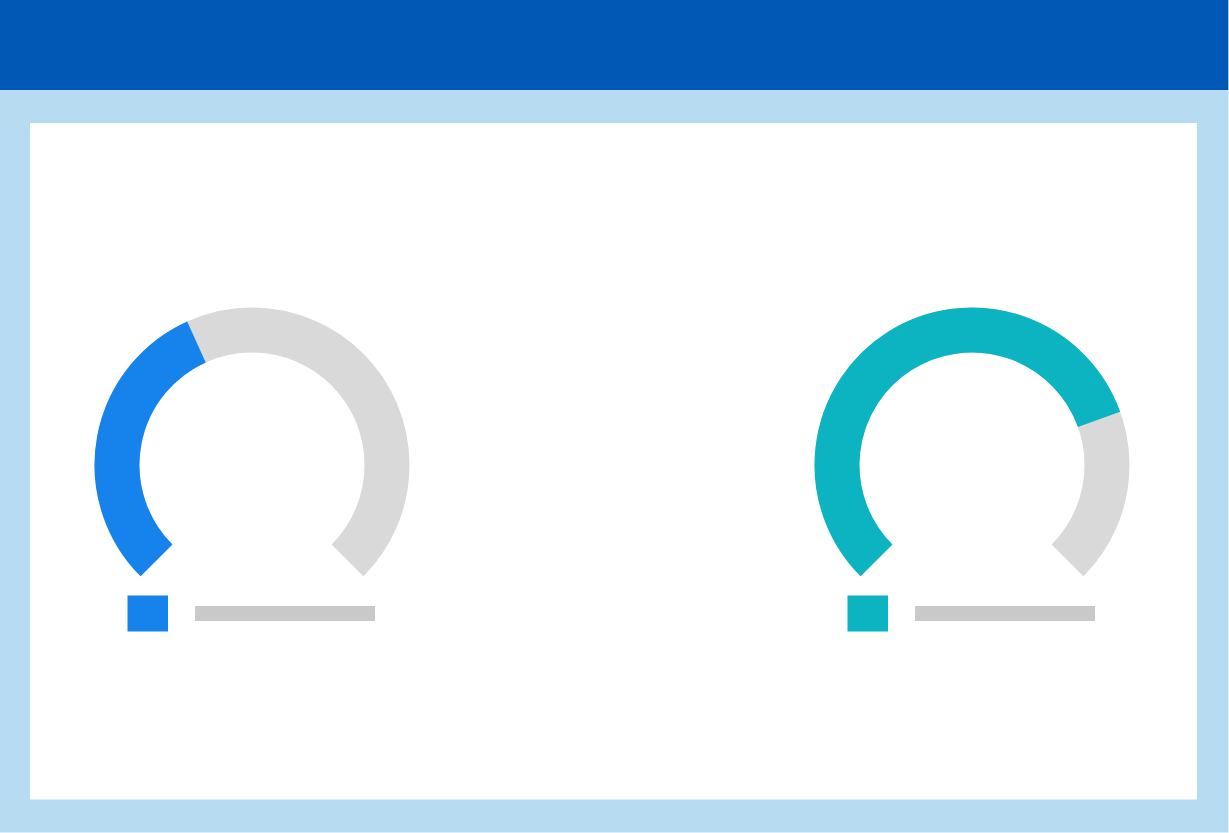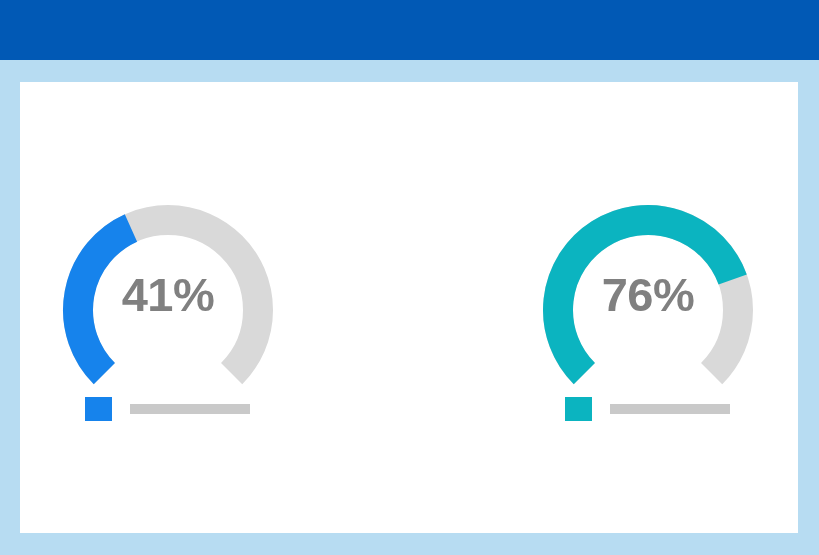--- a/index.html
+++ b/index.html
@@ -114,36 +114,34 @@
 
     <div id="gauge-row">
 
       <div class="gauge-card c0">
         <div class="gauge-svg-wrap">
           <svg class="gauge-svg" viewBox="0 0 240 240">
             <path class="gauge-track" fill="none" stroke-width="30" stroke-linecap="butt" d="M 56.36 183.64 A 90 90 0 1 1 183.64 183.64" stroke="#d9d9d9"></path>
             <path class="gauge-fill" fill="none" stroke-width="30" stroke-linecap="butt" d="M 56.36 183.64 A 90 90 0 0 1 82.96 37.97" stroke="#1683ec"></path>
           </svg>
         </div>
-        <div class="gauge-value" style="color: rgb(128, 128, 128);">41%</div>
         <div class="legend-row">
           <span class="legend-swatch" style="background: rgb(22, 131, 236);"></span>
           <span class="legend-bar" style="background: rgb(201, 201, 201);"></span>
         </div>
       </div>
 
 
       <div class="gauge-card c2">
         <div class="gauge-svg-wrap">
           <svg class="gauge-svg" viewBox="0 0 240 240">
             <path class="gauge-track" fill="none" stroke-width="30" stroke-linecap="butt" d="M 56.36 183.64 A 90 90 0 1 1 183.64 183.64" stroke="#d9d9d9"></path>
             <path class="gauge-fill" fill="none" stroke-width="30" stroke-linecap="butt" d="M 56.36 183.64 A 90 90 0 1 1 204.68 89.51" stroke="#0bb4c0"></path>
           </svg>
         </div>
-        <div class="gauge-value" style="color: rgb(128, 128, 128);">76%</div>
         <div class="legend-row">
           <span class="legend-swatch" style="background: rgb(11, 180, 192);"></span>
           <span class="legend-bar" style="background: rgb(201, 201, 201);"></span>
         </div>
       </div>
 
     </div>
   </div>
 </div>
 

